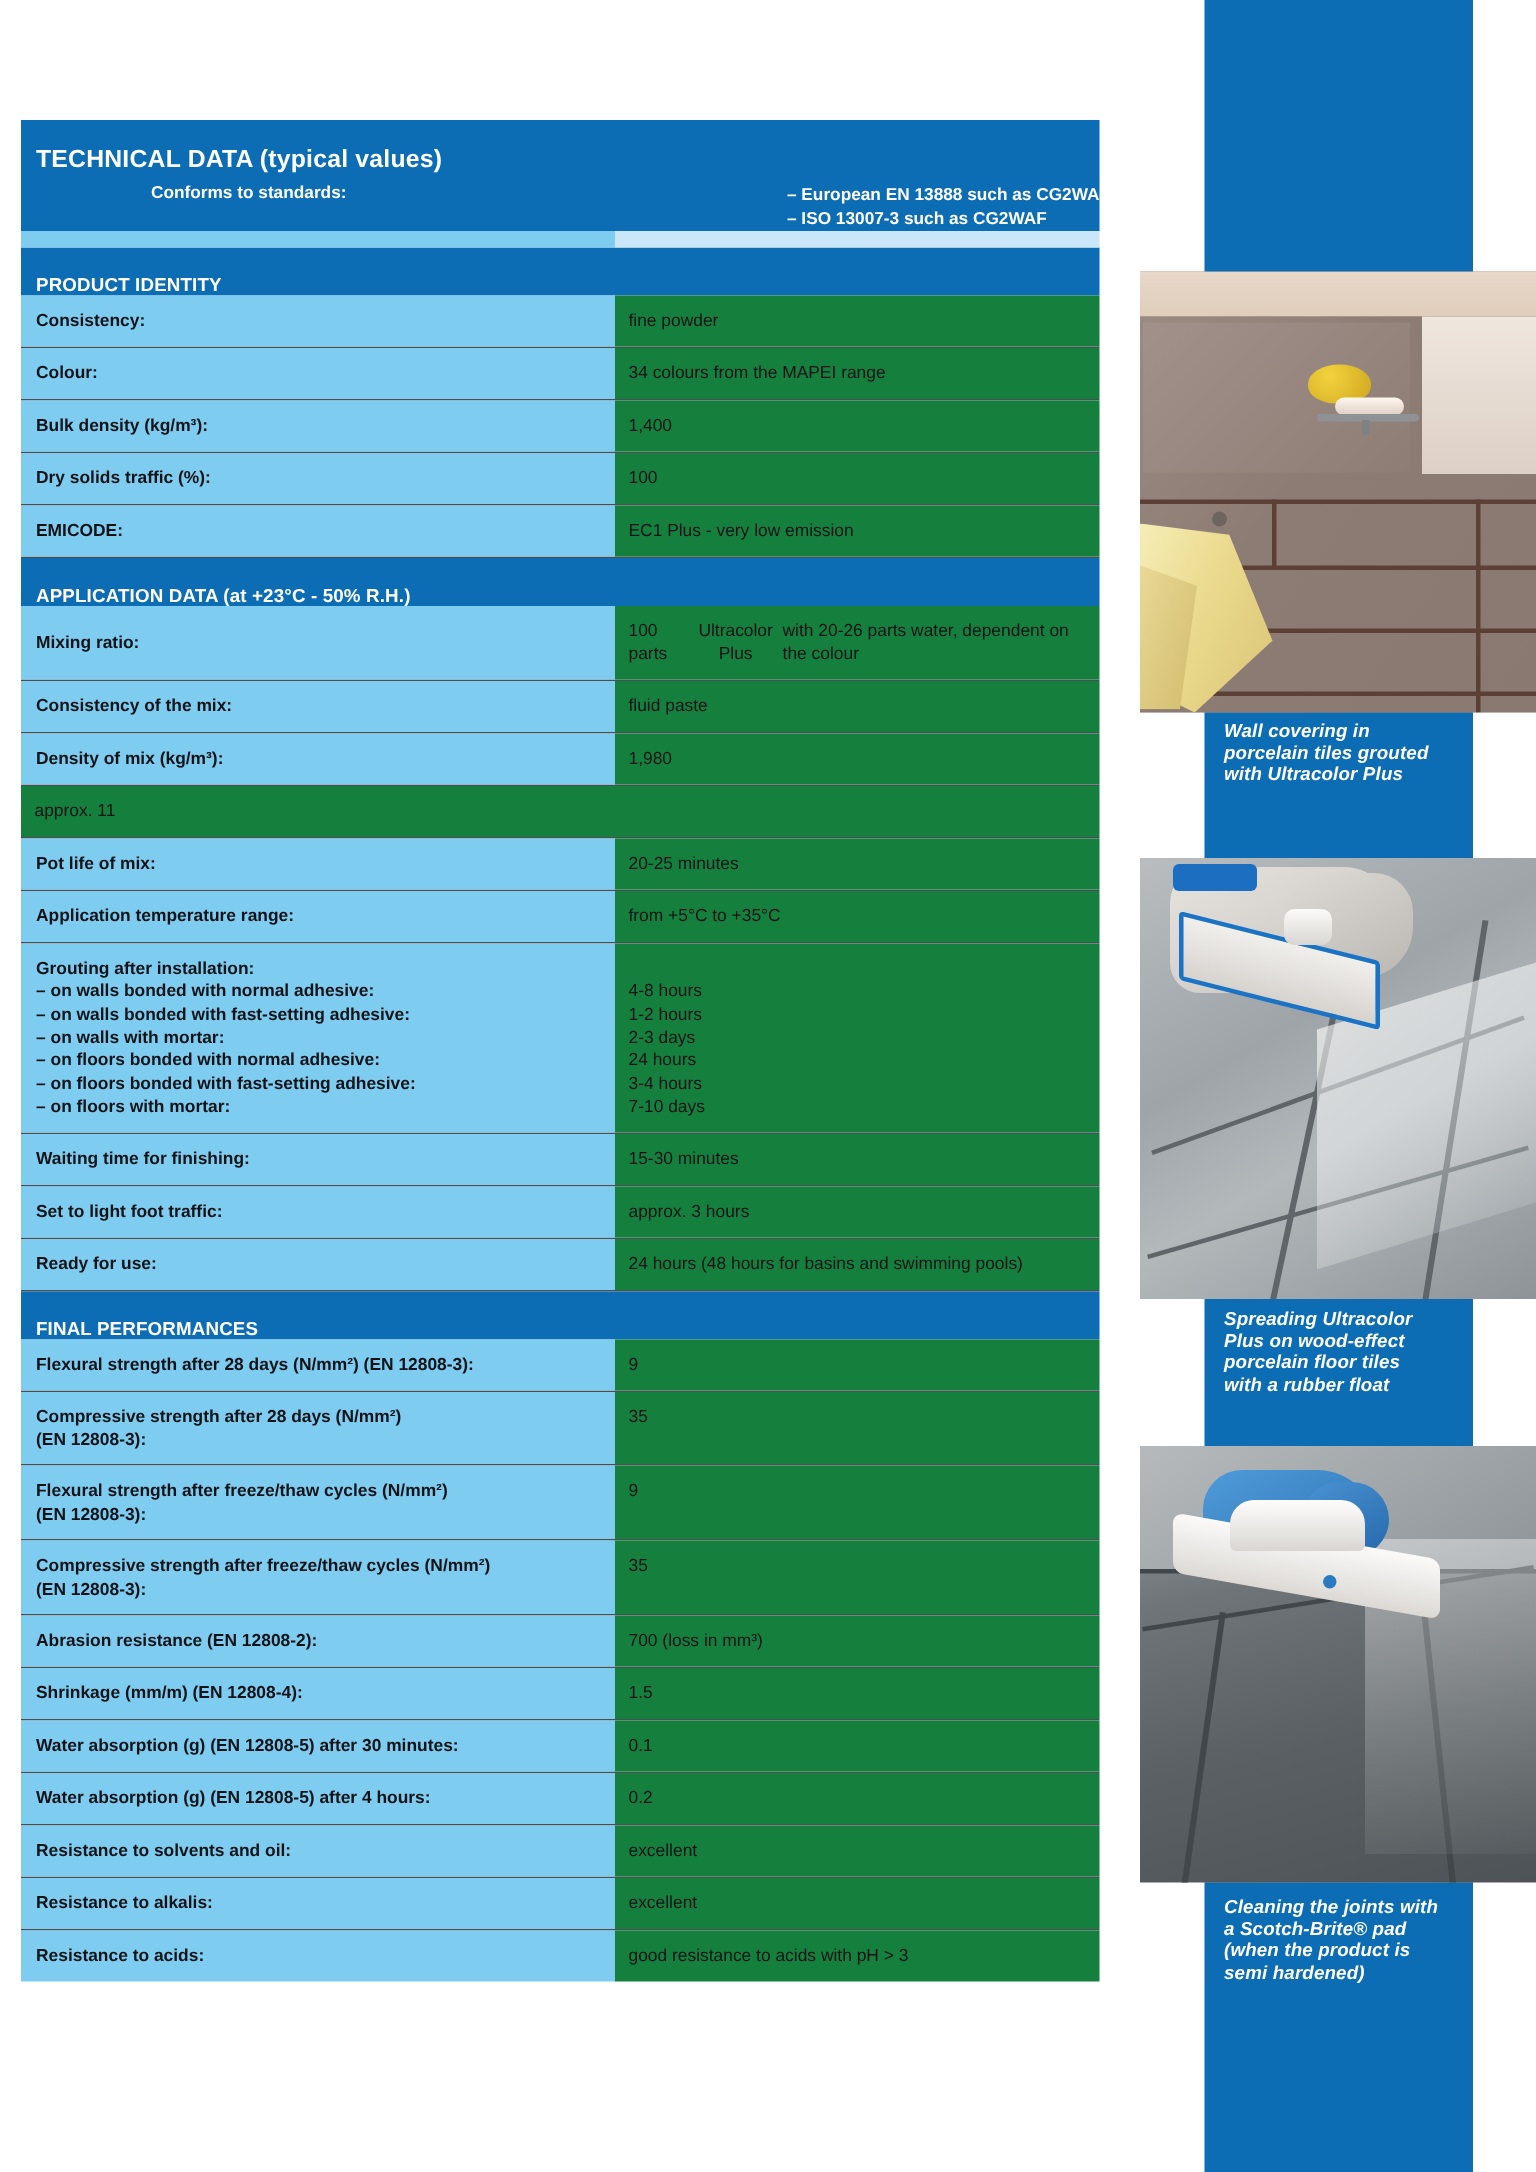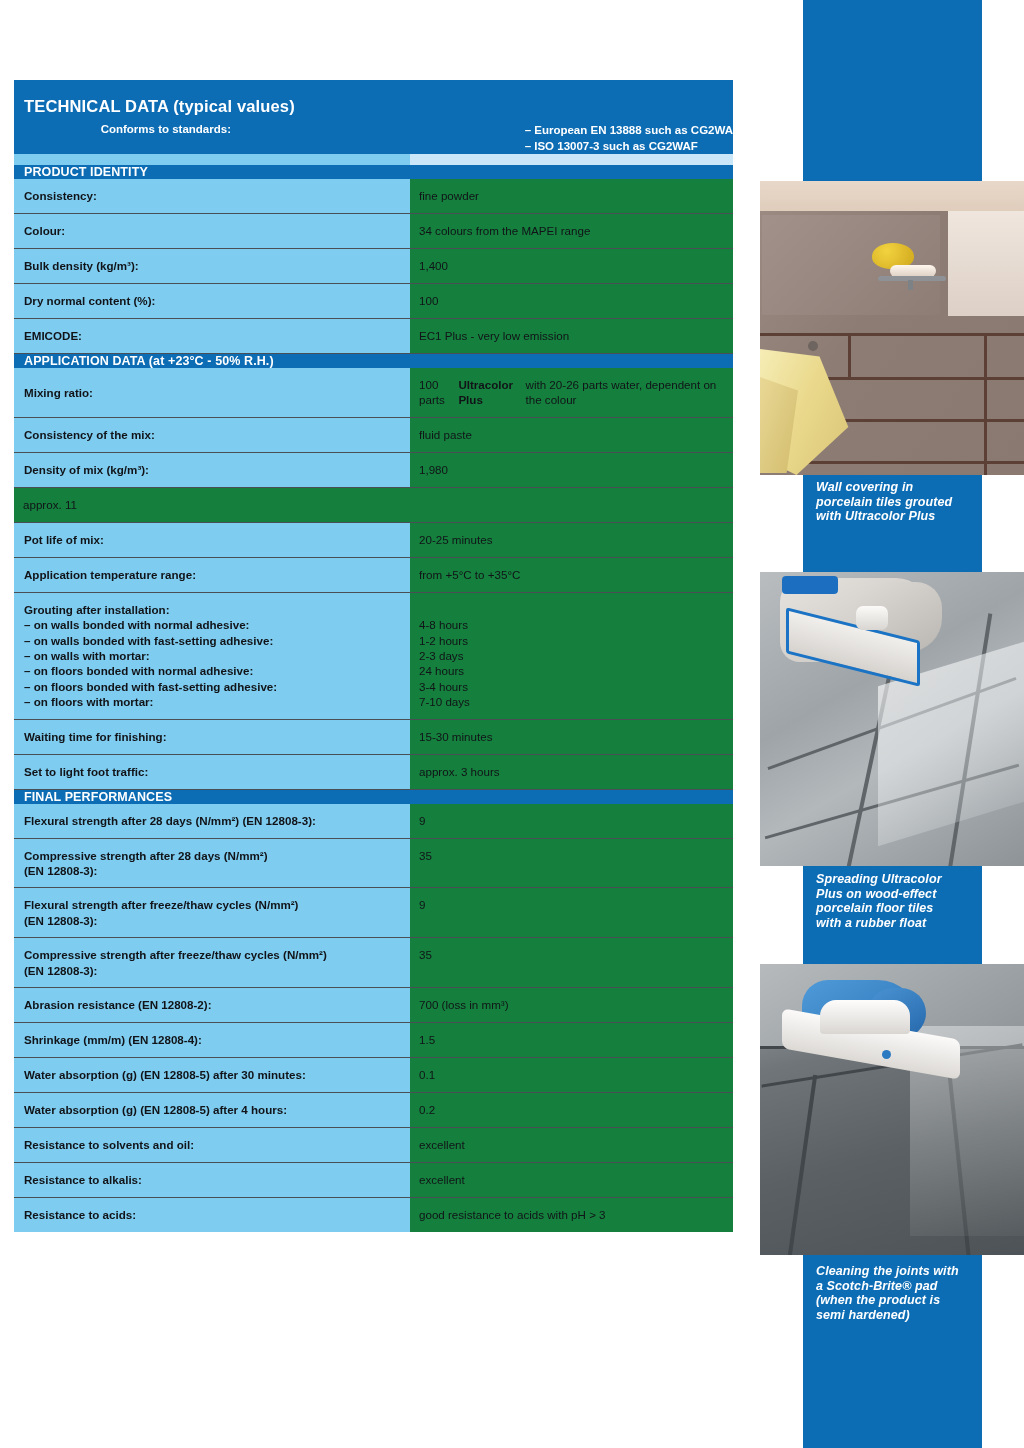--- a/index.html
+++ b/index.html
@@ -136,21 +136,21 @@
   }
   .hdr-sub-row{display:flex;justify-content:flex-end;}
   .hdr-sub-l{width:386px;font-size:11.5px;font-weight:bold;}
   .hdr-sub-r{font-size:11.5px;font-weight:bold;line-height:15.5px;margin-left:38px;}
 
   .gap-band{height:11px;display:flex;}
   .gap-l{width:396px;background:#7ecdf0;}
   .gap-r{flex:1;background:#c9e7f8;}
 
   .section-band{
-    height:14px;
+    height:32px;
     display:flex;align-items:flex-end;
     padding-left:10px;
     font-size:12.5px;
     font-weight:bold;
     letter-spacing:0.1px;
   }
 
   .row{
     display:flex;
     border-bottom:1.4px solid #4a4f55;
@@ -171,21 +171,21 @@
     flex:1;
     box-sizing:border-box;
     background:#15803d;
     padding:9px 8px 9px 9px;
     font-size:11.6px;
     color:#111318;
     line-height:15.4px;
   }
   .cell-r.mid{display:flex;align-items:center;}
   .cell-l.mid{display:flex;align-items:center;}
-  .cell-r b{font-weight:bold;}
+  .cell-r b{font-weight:normal;text-align:center;}
   .multiline{white-space:pre-line;}
 </style>
 </head>
 <body>
 
 <div class="right-col"></div>
 
 <div class="photo photo-1">
   <div class="p1-top"></div>
   <div class="p1-wall"></div>
@@ -273,21 +273,21 @@
       </div>
       <div class="row">
         <div class="cell-l multiline mid">Colour:</div>
         <div class="cell-r multiline mid">34 colours from the MAPEI range</div>
       </div>
       <div class="row">
         <div class="cell-l multiline mid">Bulk density (kg/m³):</div>
         <div class="cell-r multiline mid">1,400</div>
       </div>
       <div class="row">
-        <div class="cell-l multiline mid">Dry normal content (%):</div>
+        <div class="cell-l multiline mid">Dry solids traffic (%):</div>
         <div class="cell-r multiline mid">100</div>
       </div>
       <div class="row">
         <div class="cell-l multiline mid">EMICODE:</div>
         <div class="cell-r multiline mid">EC1 Plus - very low emission</div>
       </div>
       <div class="band section-band">
         <span>APPLICATION DATA (at +23°C - 50% R.H.)</span>
       </div>
       <div class="row">
@@ -330,20 +330,24 @@
 7-10 days</div>
       </div>
       <div class="row">
         <div class="cell-l multiline mid">Waiting time for finishing:</div>
         <div class="cell-r multiline mid">15-30 minutes</div>
       </div>
       <div class="row">
         <div class="cell-l multiline mid">Set to light foot traffic:</div>
         <div class="cell-r multiline mid">approx. 3 hours</div>
       </div>
+      <div class="row">
+        <div class="cell-l multiline mid">Ready for use:</div>
+        <div class="cell-r multiline mid">24 hours (48 hours for basins and swimming pools)</div>
+      </div>
       <div class="band section-band">
         <span>FINAL PERFORMANCES</span>
       </div>
       <div class="row">
         <div class="cell-l multiline mid">Flexural strength after 28 days (N/mm²) (EN 12808-3):</div>
         <div class="cell-r multiline mid">9</div>
       </div>
       <div class="row">
         <div class="cell-l multiline">Compressive strength after 28 days (N/mm²)
 (EN 12808-3):</div>

